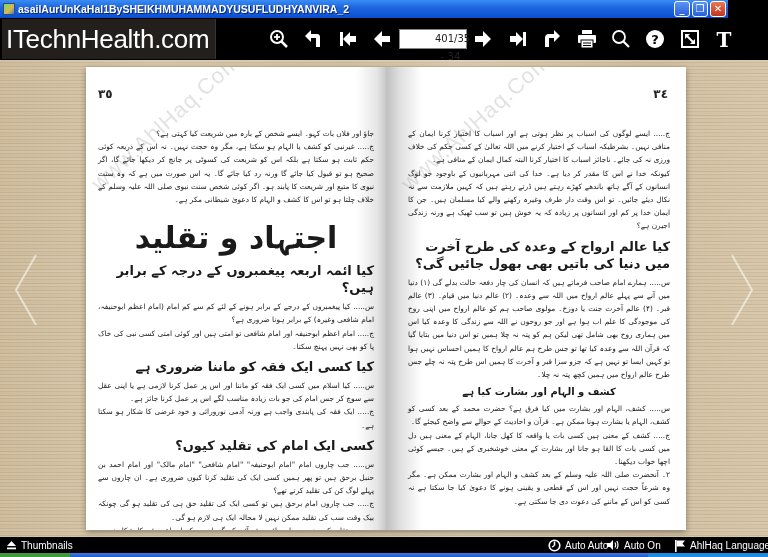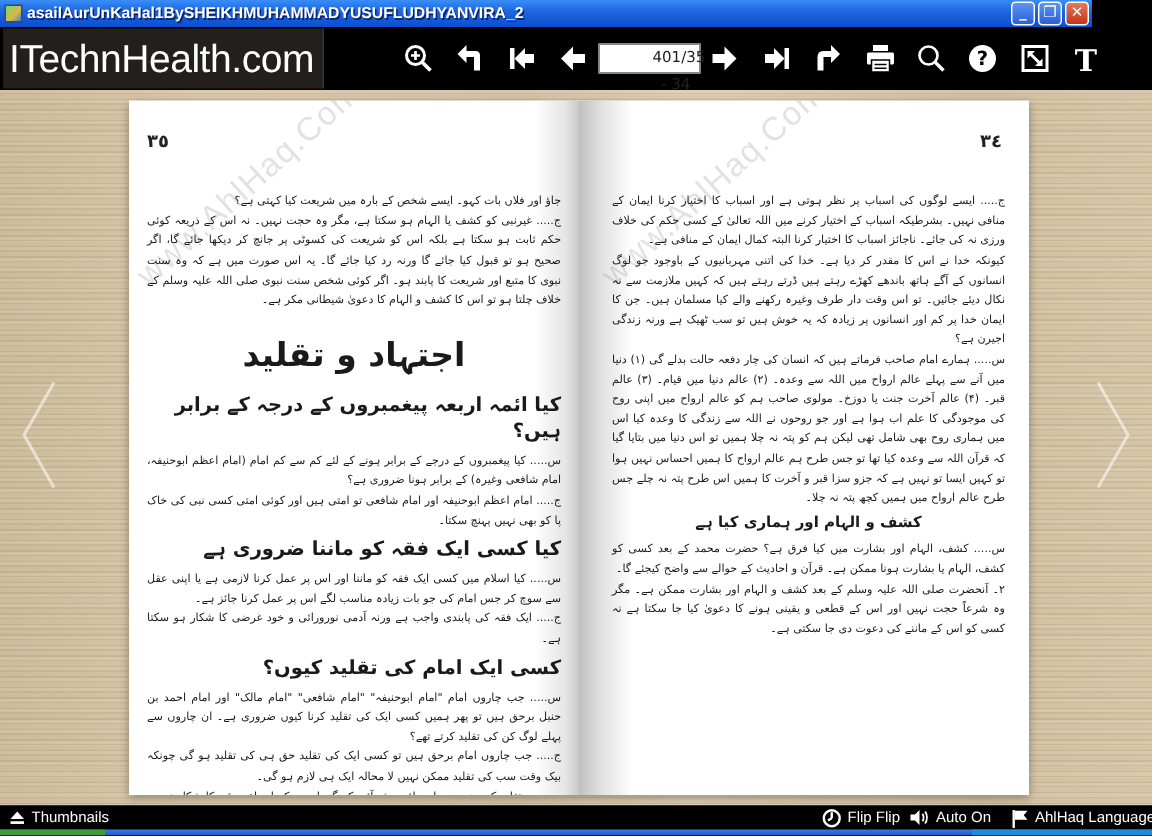--- a/index.html
+++ b/index.html
@@ -106,21 +106,21 @@
   .content {
     position: absolute; top: 60px; direction: rtl; text-align: justify;
     font-family: "DejaVu Sans", sans-serif; color: #1a1a1a;
   }
   .page.left .content { left: 12px; width: 276px; }
   .page.right .content { left: 22px; width: 262px; }
   .content p {
     font-size: 7.4px; line-height: 13.2px; margin: 0; text-align-last: right;
   }
   .content h1 {
-    font-size: 22px; font-weight: bold; text-align: center; margin: 18px 0 10px; line-height: 28px;
+    font-size: 30px; font-weight: bold; text-align: center; margin: 18px 0 10px; line-height: 28px;
   }
   .content h2 {
     font-size: 13px; font-weight: bold; text-align: right; margin: 5px 0 4px; line-height: 17px;
   }
   .content h3 {
     font-size: 10px; font-weight: bold; text-align: center; margin: 4px 0 3px; line-height: 14px;
   }
 
   
   .bottombar {
@@ -263,23 +263,25 @@
         <p>دوم..... تقلید کی ضرورت اس لئے پیش آئی کہ گمراہ ہو کر اجماع ہوئی کا شکار نہ ہو جائے۔ ائمہ عظام سے پہلے کا دور خیر القرون کا دور تھا وہاں لوگ اپنی مرضی چلانے کے بجائے صحابہ کرام سے پوچھ لیتے تھے۔</p>
       </div>
     </div>
 
     <div class="page right">
       <div class="page-num">٣٤</div>
       <div class="watermark" style="left:10px;">www.AhlHaq.Com</div>
       <div class="content">
         <p>ج..... ایسے لوگوں کی اسباب پر نظر ہوتی ہے اور اسباب کا اختیار کرنا ایمان کے منافی نہیں۔ بشرطیکہ اسباب کے اختیار کرنے میں اللہ تعالیٰ کے کسی حکم کی خلاف ورزی نہ کی جائے۔ ناجائز اسباب کا اختیار کرنا البتہ کمال ایمان کے منافی ہے۔</p>
         <p>کیونکہ خدا نے اس کا مقدر کر دیا ہے۔ خدا کی اتنی مہربانیوں کے باوجود جو لوگ انسانوں کے آگے ہاتھ باندھے کھڑے رہتے ہیں ڈرتے رہتے ہیں کہ کہیں ملازمت سے نہ نکال دیئے جائیں۔ تو اس وقت دار طرف وغیرہ رکھنے والے کیا مسلمان ہیں۔ جن کا ایمان خدا پر کم اور انسانوں پر زیادہ کہ یہ خوش ہیں تو سب ٹھیک ہے ورنہ زندگی اجیرن ہے؟</p>
+        <h2>کیا عالم ارواح کے وعدہ کی طرح آخرت میں دنیا کی باتیں بھی بھول جائیں گی؟</h2>
         <p>س..... ہمارے امام صاحب فرماتے ہیں کہ انسان کی چار دفعہ حالت بدلے گی (۱) دنیا میں آنے سے پہلے عالم ارواح میں اللہ سے وعدہ۔ (۲) عالم دنیا میں قیام۔ (۳) عالم قبر۔ (۴) عالم آخرت جنت یا دوزخ۔ مولوی صاحب ہم کو عالم ارواح میں اپنی روح کی موجودگی کا علم اب ہوا ہے اور جو روحوں نے اللہ سے زندگی کا وعدہ کیا اس میں ہماری روح بھی شامل تھی لیکن ہم کو پتہ نہ چلا ہمیں تو اس دنیا میں بتایا گیا کہ قرآن اللہ سے وعدہ کیا تھا تو جس طرح ہم عالم ارواح کا ہمیں احساس نہیں ہوا تو کہیں ایسا تو نہیں ہے کہ جزو سزا قبر و آخرت کا ہمیں اس طرح پتہ نہ چلے جس طرح عالم ارواح میں ہمیں کچھ پتہ نہ چلا۔</p>
-        <h3>کشف و الہام اور ہماری کیا ہے</h3>
+        <h3>کشف و الہام اور بشارت کیا ہے</h3>
         <p>س..... کشف، الہام اور بشارت میں کیا فرق ہے؟ حضرت محمد کے بعد کسی کو کشف، الہام یا بشارت ہونا ممکن ہے۔ قرآن و احادیث کے حوالے سے واضح کیجئے گا۔</p>
+        <p>ج..... کشف کے معنی ہیں کسی بات یا واقعہ کا کھل جانا، الہام کے معنی ہیں دل میں کسی بات کا القا ہو جانا اور بشارت کے معنی خوشخبری کے ہیں۔ جیسے کوئی اچھا خواب دیکھنا۔</p>
         <p>۲۔ آنحضرت صلی اللہ علیہ وسلم کے بعد کشف و الہام اور بشارت ممکن ہے۔ مگر وہ شرعاً حجت نہیں اور اس کے قطعی و یقینی ہونے کا دعویٰ کیا جا سکتا ہے نہ کسی کو اس کے ماننے کی دعوت دی جا سکتی ہے۔</p>
 
       </div>
     </div>
   </div>
 </div>
 
 <div class="bottombar">
   <div class="bb-item" style="left:6px;">
     <svg width="11" height="10" viewBox="0 0 11 10">
@@ -287,21 +289,21 @@
         <rect x="1" y="7.5" width="9" height="1.8" fill="#fff"></rect>
       </svg>
     <span>Thumbnails</span>
   </div>
   <div class="bb-item" style="left:548px;">
     <svg width="13" height="13" viewBox="0 0 13 13">
         <circle cx="6.5" cy="6.5" r="5.3" fill="none" stroke="#fff" stroke-width="1.6"></circle>
         <line x1="6.5" y1="6.5" x2="6.5" y2="2.5" stroke="#fff" stroke-width="1.6"></line>
         <line x1="6.5" y1="6.5" x2="4" y2="8" stroke="#fff" stroke-width="1.4"></line>
       </svg>
-    <span>Flip Flip</span>
+    <span>Auto Auto</span>
   </div>
   <div class="bb-item" style="left:606px;">
     <svg width="14" height="12" viewBox="0 0 14 12">
         <path d="M1 4 L4 4 L7 1 L7 11 L4 8 L1 8 Z" fill="#fff"></path>
         <path d="M9 3.5 Q10.5 6 9 8.5" fill="none" stroke="#fff" stroke-width="1.2"></path>
         <path d="M10.8 2 Q13.2 6 10.8 10" fill="none" stroke="#fff" stroke-width="1.2"></path>
       </svg>
     <span>Auto On</span>
   </div>
   <div class="bb-item" style="left:674px;">

